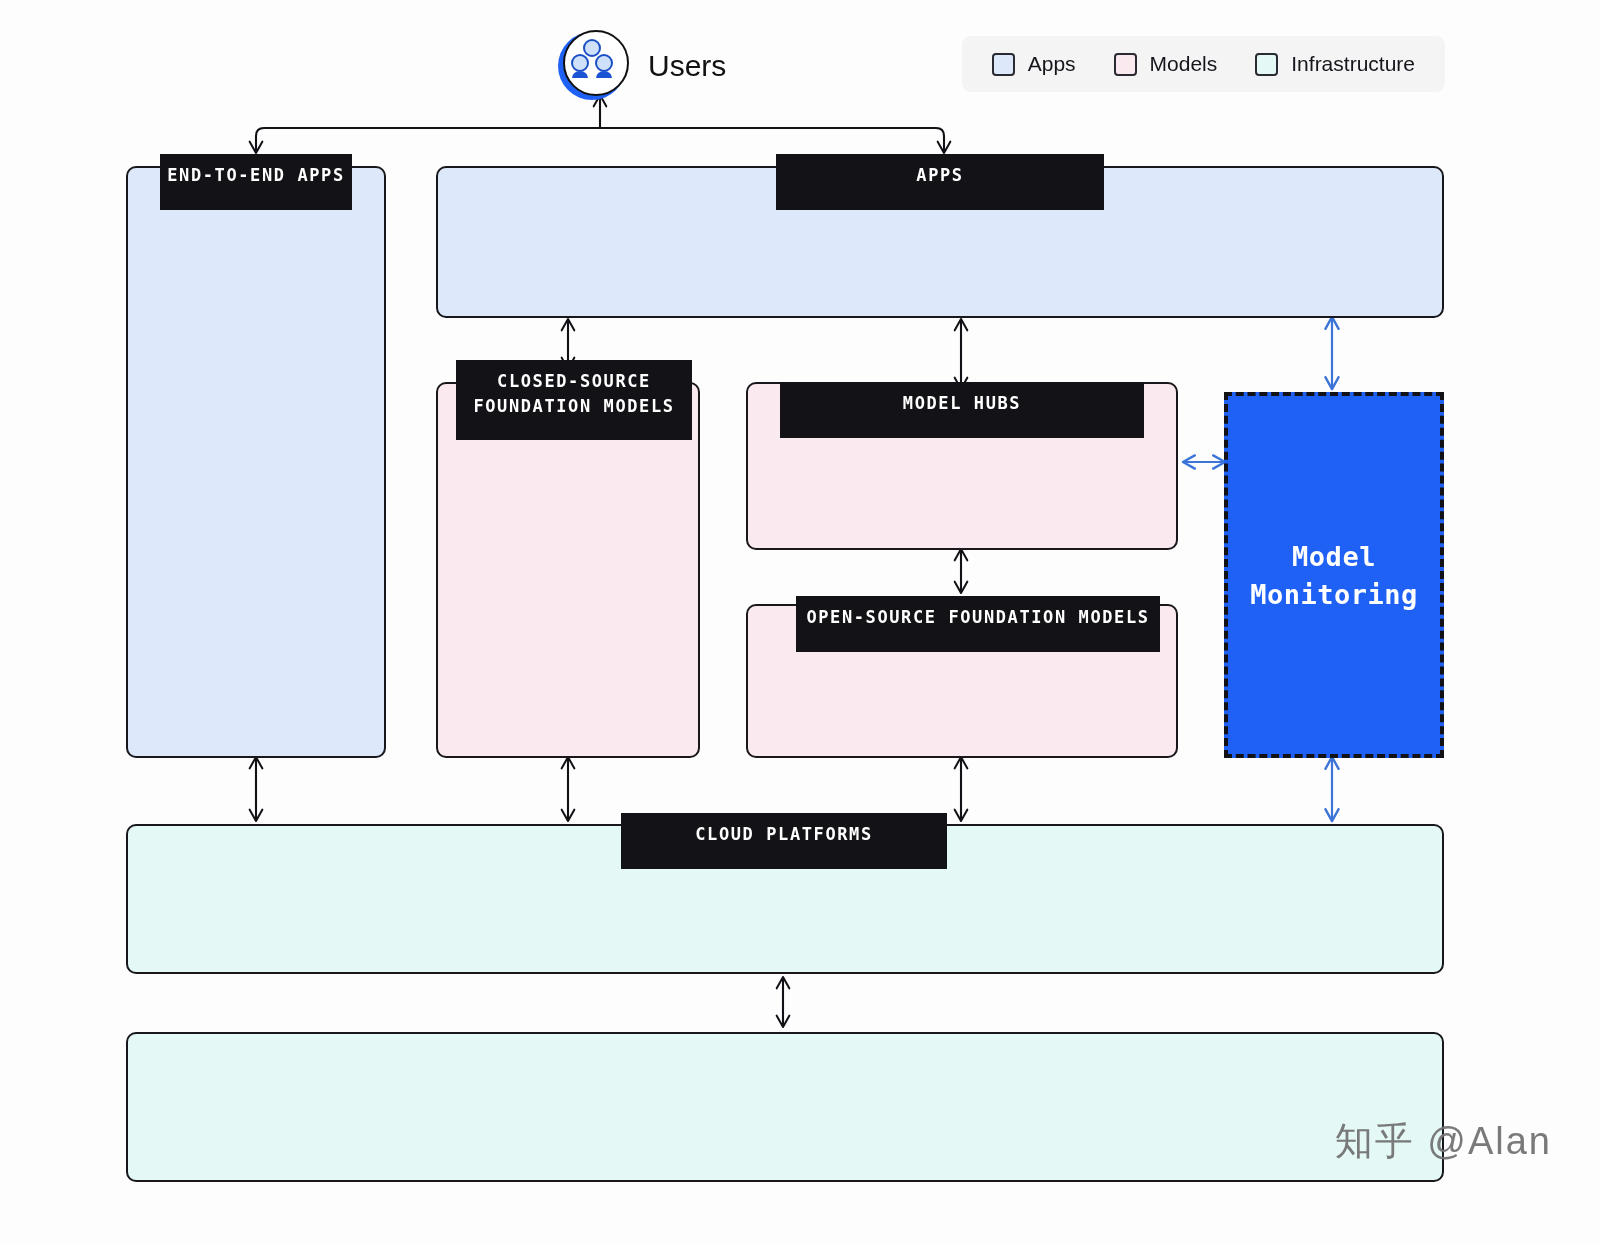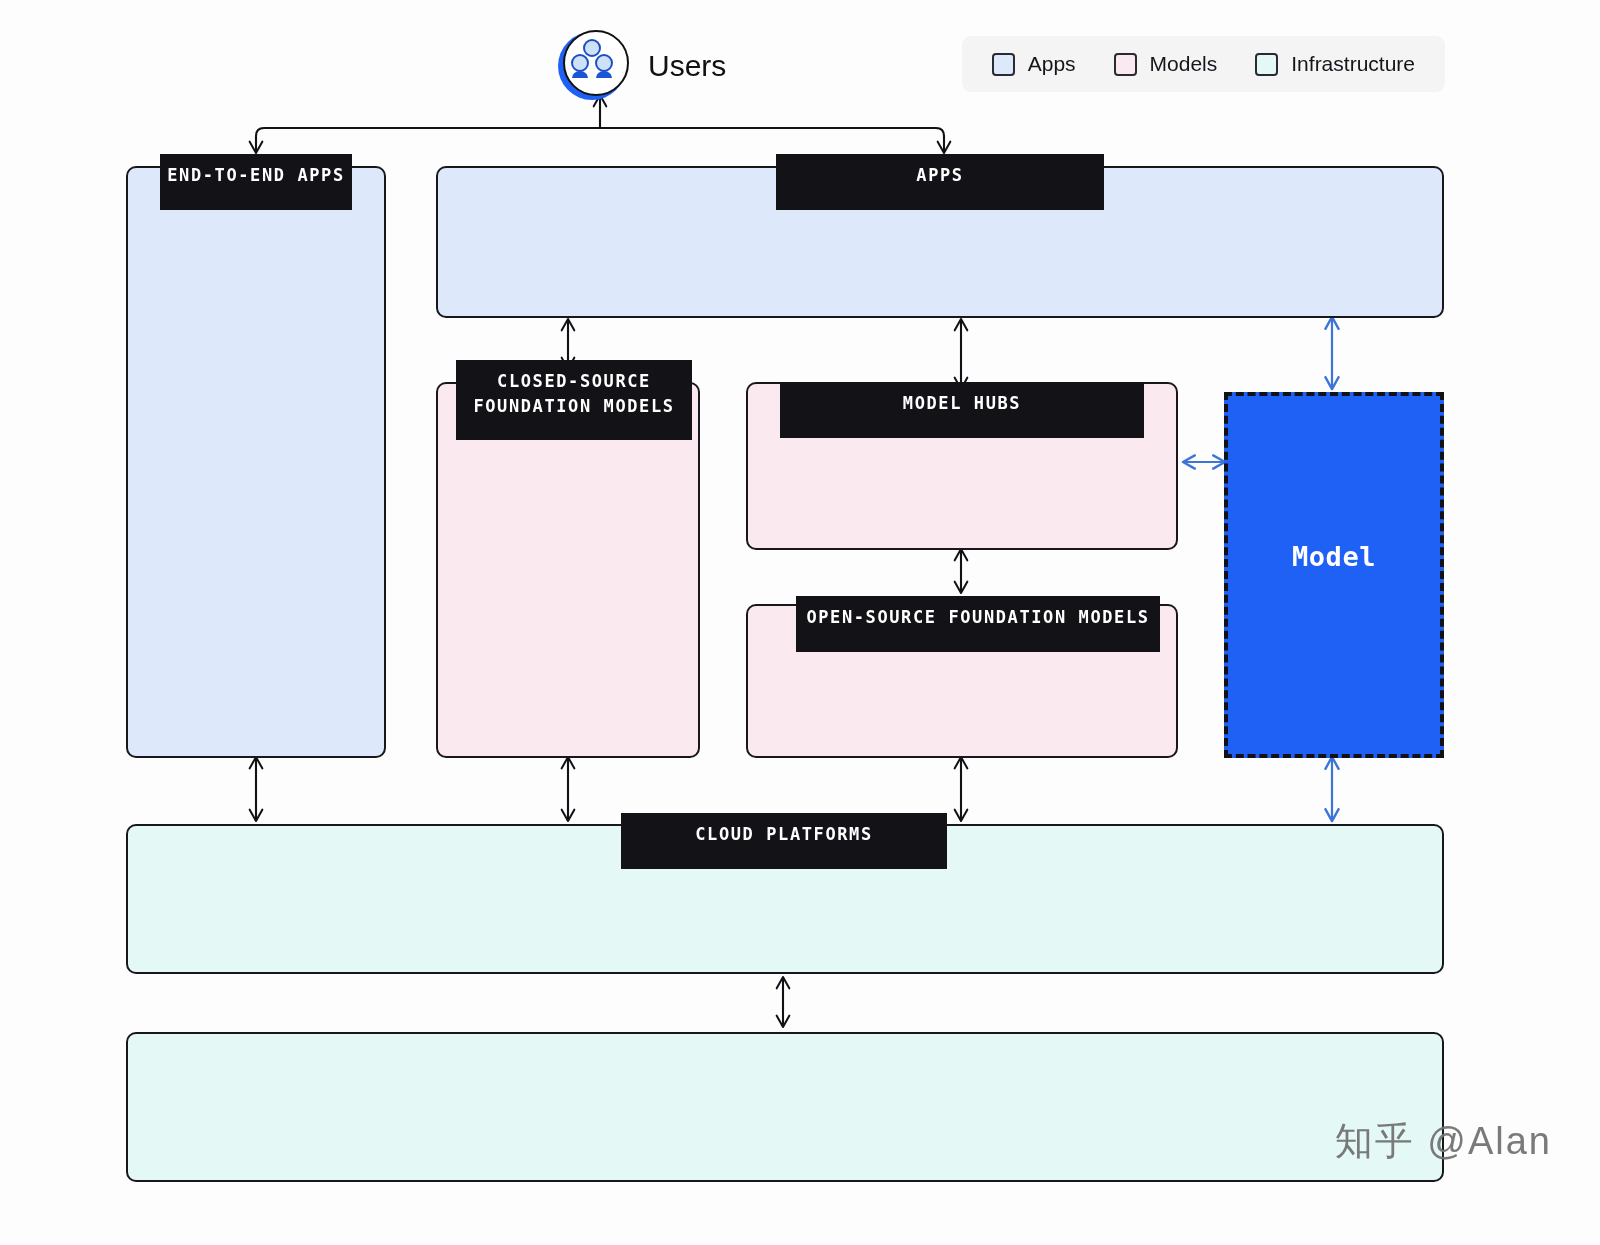--- a/index.html
+++ b/index.html
@@ -301,20 +301,21 @@
   <div class="block models" style="left:746px; top:604px; width:432px; height:154px;"></div>
   <div class="pill" style="left:780px; top:596px; width:364px;margin-left:16px;">OPEN-SOURCE FOUNDATION MODELS</div>
   <div class="block-body" style="left:746px; width:432px; top:654px;">
     <div class="block-line">Models released as trained weights</div>
     <div class="block-line gap">Examples: Stable Diffusion (Stability)</div>
   </div>
 
   <div class="block monitor" style="left:1224px; top:392px; width:220px; height:366px;">
     <div class="monitor-text" style="top:142px;">
       <div>Model</div>
+      <div>Monitoring</div>
     </div>
   </div>
 
   <div class="block infra" style="left:126px; top:824px; width:1318px; height:150px;"></div>
   <div class="pill" style="left:621px; top:813px; width:326px;">CLOUD PLATFORMS</div>
   <div class="block-body" style="left:126px; width:1318px; top:874px;">
     <div class="block-line">Compute hardware exposed to developers in a cloud deployment model</div>
     <div class="block-line gap">Examples: AWS, GCP, Azure, Coreweave</div>
   </div>
 

